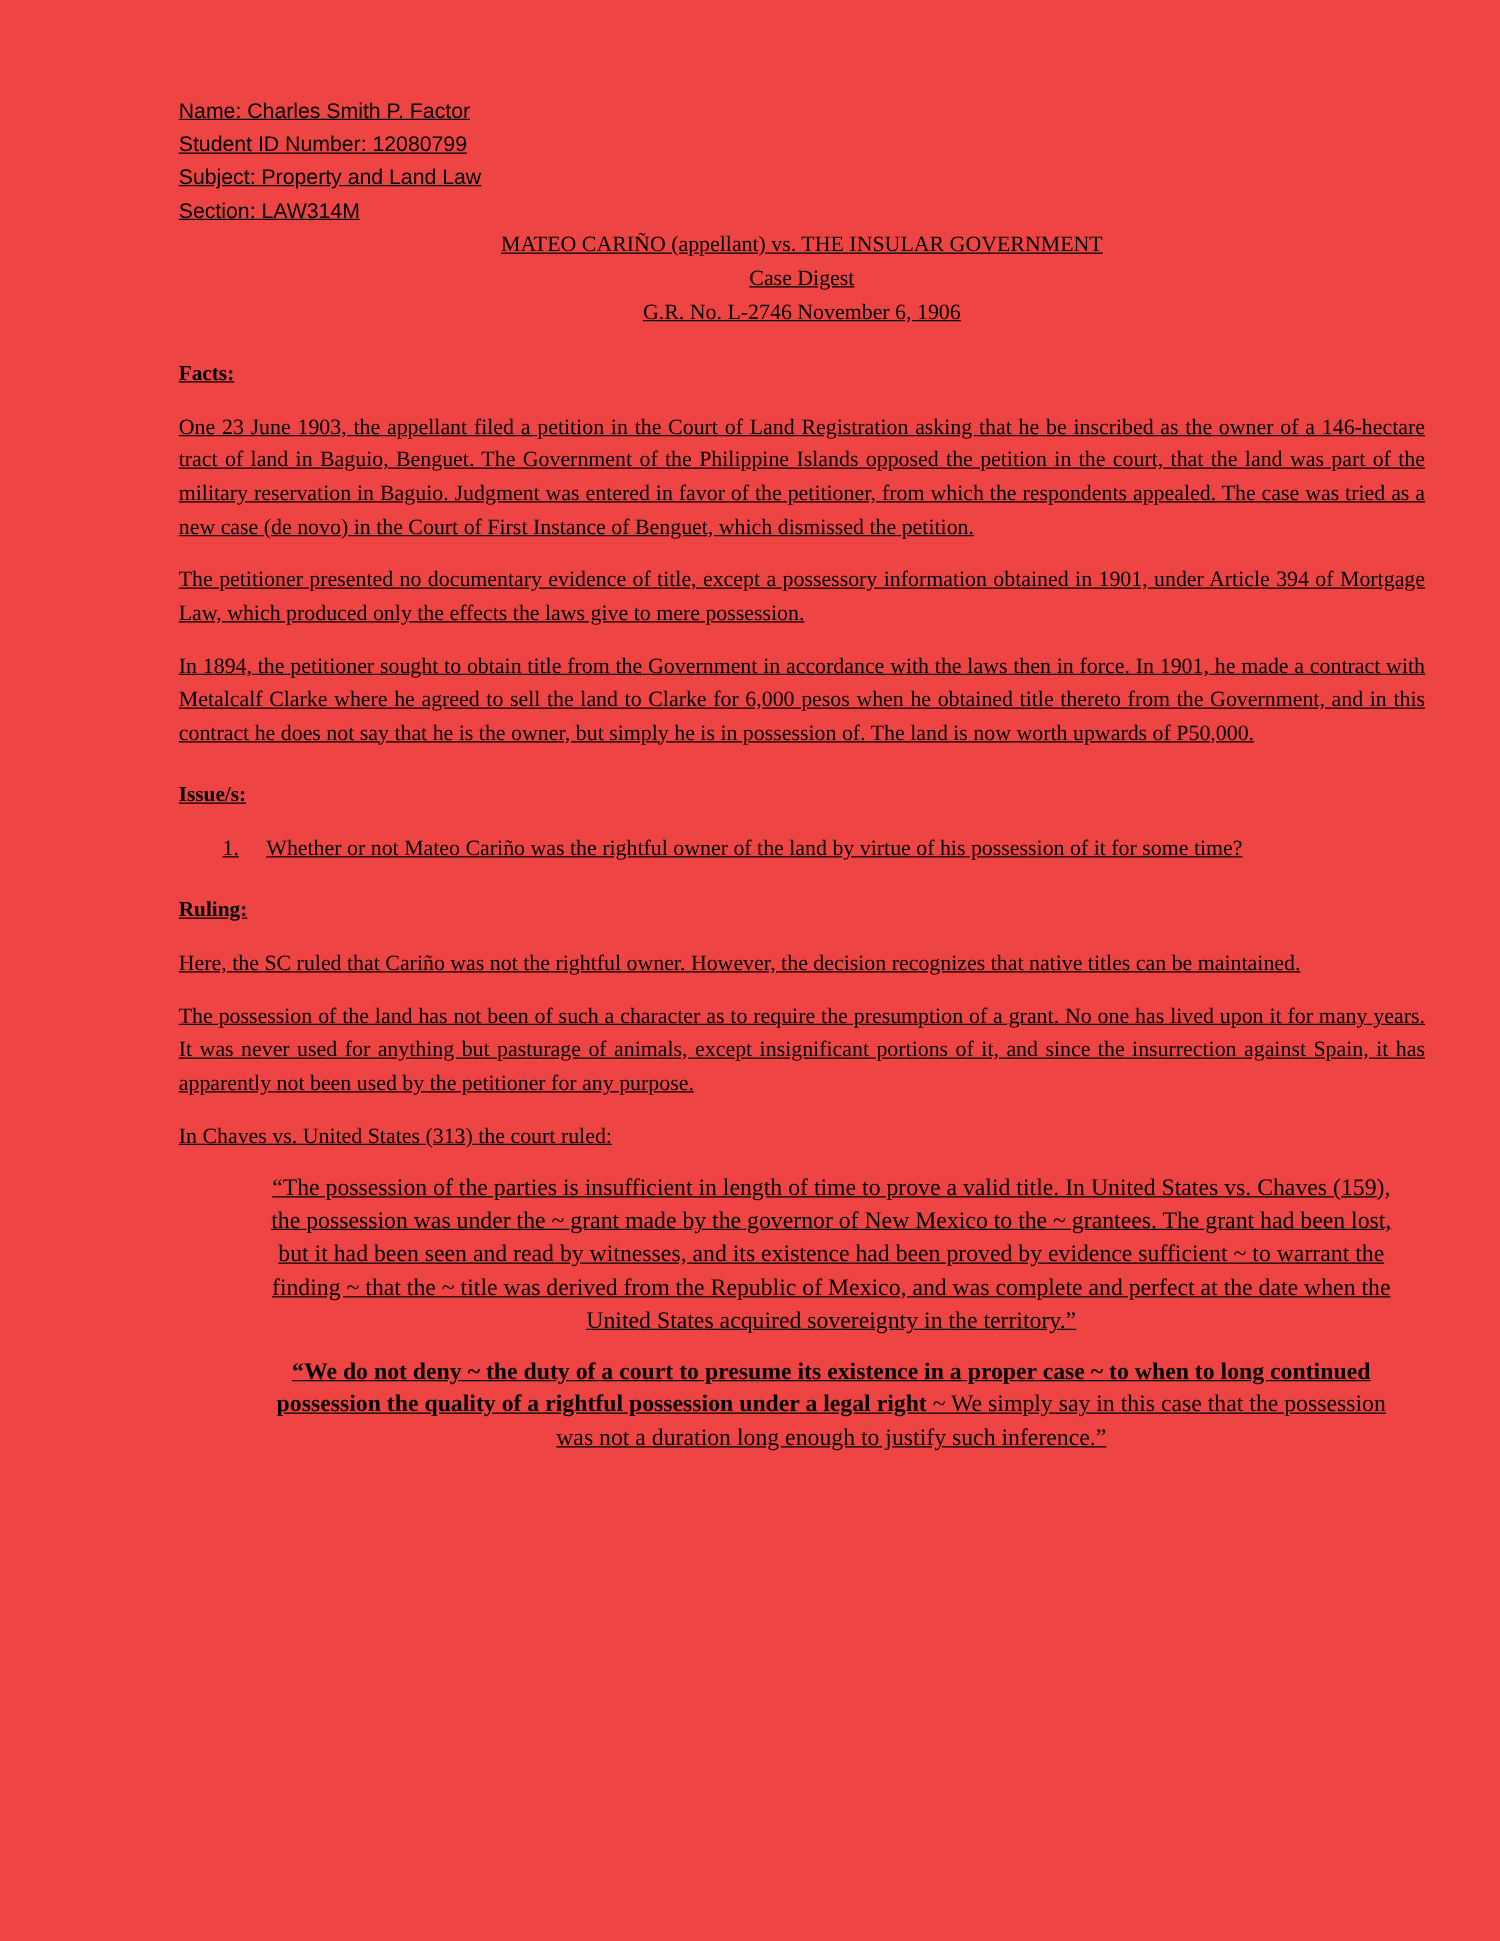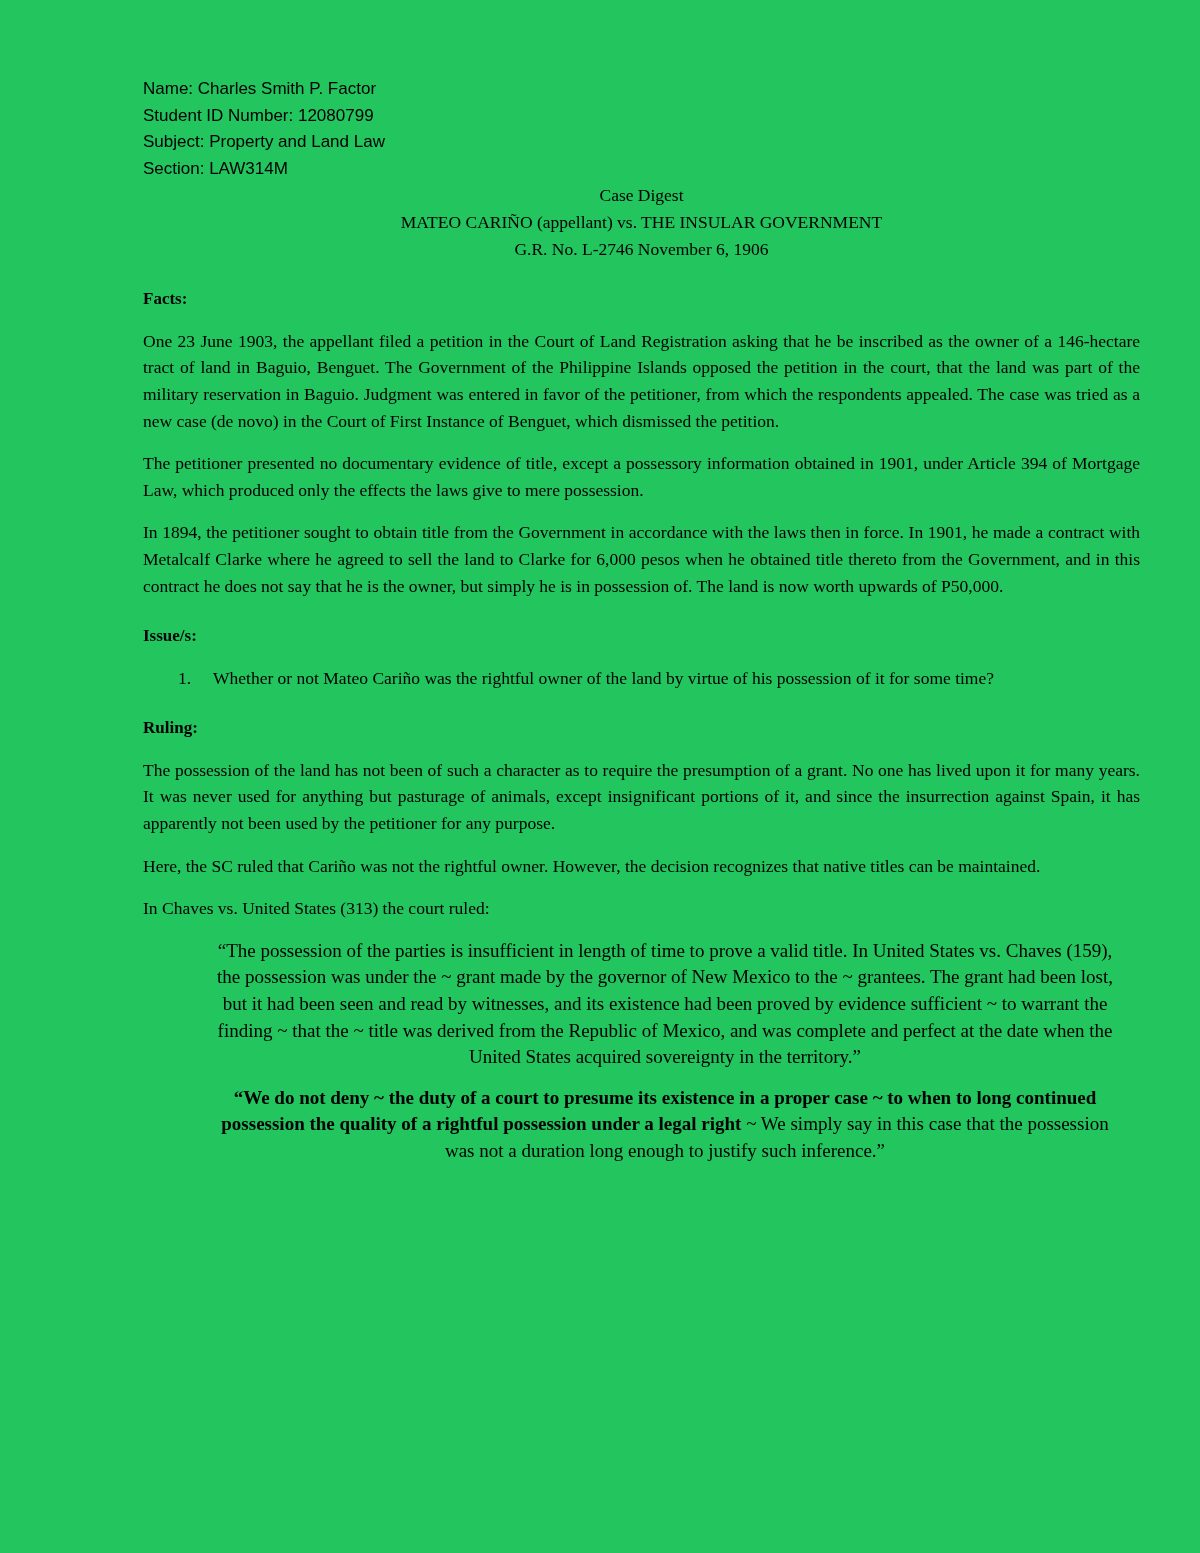--- a/index.html
+++ b/index.html
@@ -6,24 +6,25 @@
     margin: 0;
     padding: 0;
     background: #ffffff;
   }
   .page {
     position: relative;
     width: 1200px;
     height: 1553px;
     box-sizing: border-box;
     padding: 76px 60px 0 143px;
-    background: #22c55e;
+    background: #ef4444;
     color: #000000;
     font-family: "Liberation Serif", serif;
     overflow: hidden;
+    text-decoration: underline;
   }
   .student-info {
     font-family: "Liberation Sans", sans-serif;
     font-size: 17px;
     line-height: 26.6px;
   }
   .title-block {
     text-align: center;
     font-size: 17.5px;
     line-height: 26.6px;
@@ -74,41 +75,41 @@
 <div class="page">
 
   <div class="student-info">
     <div>Name: Charles Smith P. Factor</div>
     <div>Student ID Number: 12080799</div>
     <div>Subject: Property and Land Law</div>
     <div>Section: LAW314M</div>
   </div>
 
   <div class="title-block">
+    <div>MATEO CARIÑO (appellant) vs. THE INSULAR GOVERNMENT</div>
     <div>Case Digest</div>
-    <div>MATEO CARIÑO (appellant) vs. THE INSULAR GOVERNMENT</div>
     <div>G.R. No. L-2746 November 6, 1906</div>
   </div>
 
   <div class="heading">Facts:</div>
 
   <p class="body just">One 23 June 1903, the appellant filed a petition in the Court of Land Registration asking that he be inscribed as the owner of a 146-hectare tract of land in Baguio, Benguet.  The Government of the Philippine Islands opposed the petition in the court, that the land was part of the military reservation in Baguio.  Judgment was entered in favor of the petitioner, from which the respondents appealed.  The case was tried as a new case (de novo) in the Court of First Instance of Benguet, which dismissed the petition.</p>
   <p class="body just">The petitioner presented no documentary evidence of title, except a possessory information obtained in 1901, under Article 394 of Mortgage Law, which produced only the effects the laws give to mere possession.</p>
   <p class="body just">In 1894, the petitioner sought to obtain title from the Government in accordance with the laws then in force. In 1901, he made a contract with Metalcalf Clarke where he agreed to sell the land to Clarke for 6,000 pesos when he obtained title thereto from the Government, and in this contract he does not say that he is the owner, but simply he is in possession of.  The land is now worth upwards of P50,000.</p>
 
   <div class="heading">Issue/s:</div>
 
   <div class="list-item">
     <span class="list-num">1.</span>
     <span class="list-text">Whether or not Mateo Cariño was the rightful owner of the land by virtue of his possession of it for some time?</span>
   </div>
 
   <div class="heading">Ruling:</div>
 
+  <p class="body just">Here, the SC ruled that Cariño was not the rightful owner.  However, the decision recognizes that native titles can be maintained.</p>
   <p class="body just">The possession of the land has not been of such a character as to require the presumption of a grant.  No one has lived upon it for many years. It was never used for anything but pasturage of animals, except insignificant portions of it, and since the insurrection against Spain, it has apparently not been used by the petitioner for any purpose.</p>
-  <p class="body just">Here, the SC ruled that Cariño was not the rightful owner.  However, the decision recognizes that native titles can be maintained.</p>
   <p class="body">In Chaves vs. United States (313) the court ruled:</p>
 
   <p class="quote">“The possession of the parties is insufficient in length of time to prove a valid title.  In United States vs. Chaves (159), the possession was under the ~ grant made by the governor of New Mexico to the ~ grantees. The grant had been lost, but it had been seen and read by witnesses, and its existence had been proved by evidence sufficient ~ to warrant the finding ~ that the ~ title was derived from the Republic of Mexico, and was complete and perfect at the date when the United States acquired sovereignty in the territory.”</p>
 
   <p class="quote"><strong>“We do not deny ~ the duty of a court to presume its existence in a proper case ~ to when to long continued possession the quality of a rightful possession under a legal right</strong><span> ~ We simply say in this case that the possession was not a duration long enough to justify such inference.”</span></p>
 
 </div>
 
 </body></html>

